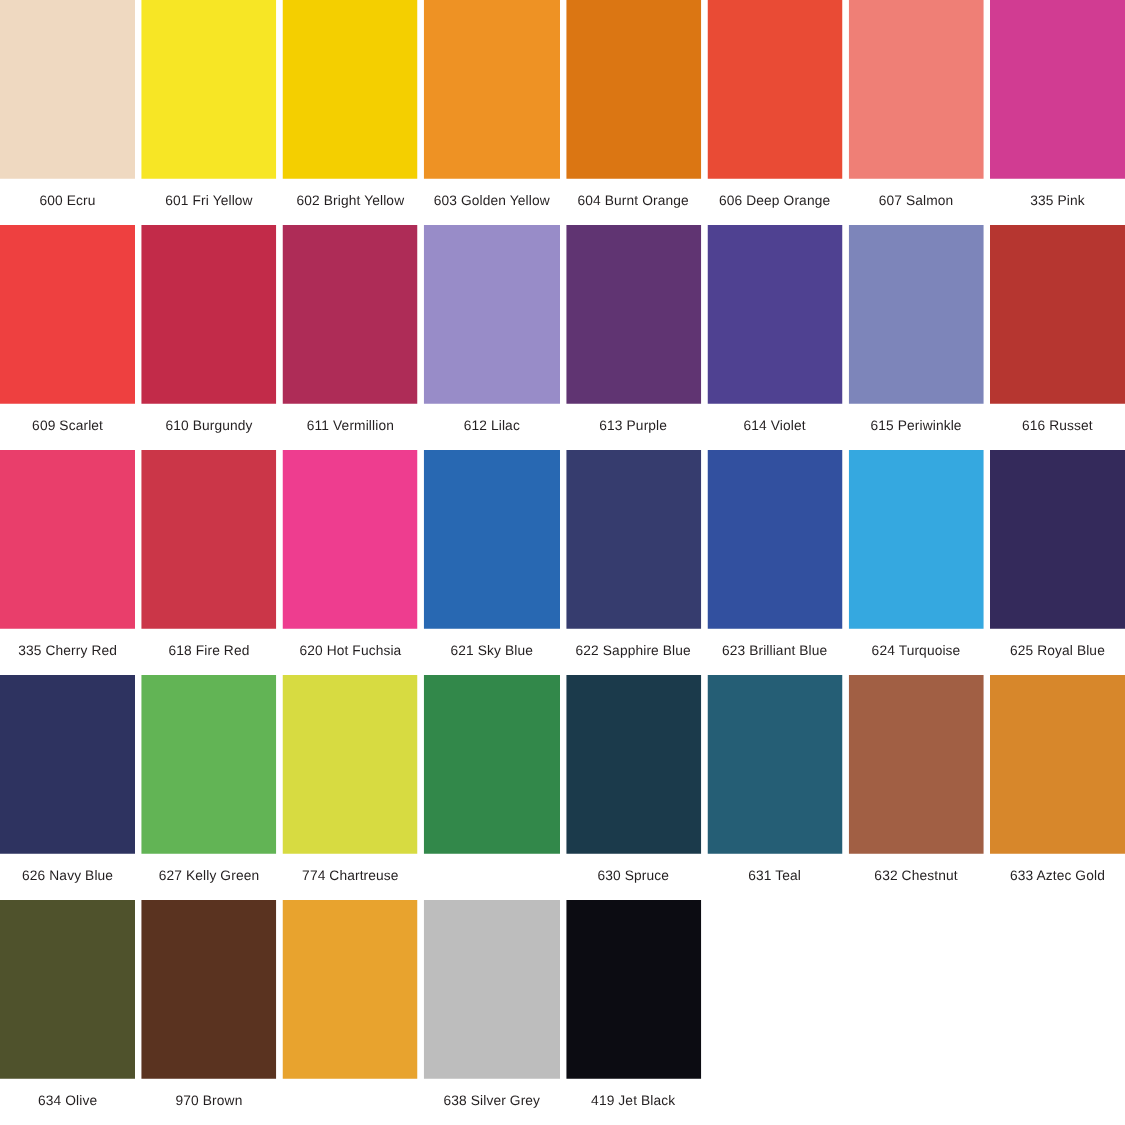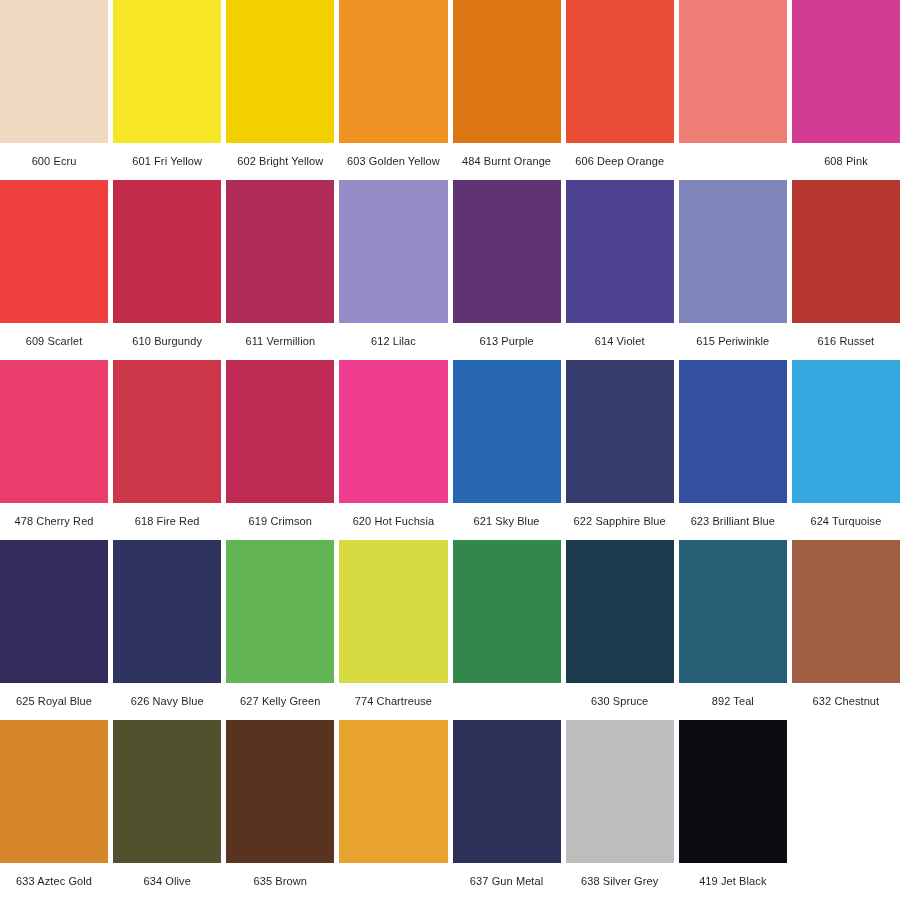--- a/index.html
+++ b/index.html
@@ -72,32 +72,33 @@
     <div class="swatch-cell row-1">
       <div class="swatch-chip" style="background-color: rgb(244, 207, 0);"></div>
       <div class="swatch-label">602 Bright Yellow</div>
     </div>
     <div class="swatch-cell row-1">
       <div class="swatch-chip" style="background-color: rgb(238, 146, 36);"></div>
       <div class="swatch-label">603 Golden Yellow</div>
     </div>
     <div class="swatch-cell row-1">
       <div class="swatch-chip" style="background-color: rgb(219, 118, 19);"></div>
-      <div class="swatch-label">484 Burnt Orange</div>
+      <div class="swatch-label">604 Burnt Orange</div>
     </div>
     <div class="swatch-cell row-1">
       <div class="swatch-chip" style="background-color: rgb(233, 75, 53);"></div>
       <div class="swatch-label">606 Deep Orange</div>
     </div>
     <div class="swatch-cell row-1">
       <div class="swatch-chip" style="background-color: rgb(239, 127, 118);"></div>
+      <div class="swatch-label">607 Salmon</div>
     </div>
     <div class="swatch-cell row-2">
       <div class="swatch-chip" style="background-color: rgb(209, 60, 146);"></div>
-      <div class="swatch-label">608 Pink</div>
+      <div class="swatch-label">335 Pink</div>
     </div>
     <div class="swatch-cell row-2">
       <div class="swatch-chip" style="background-color: rgb(238, 64, 64);"></div>
       <div class="swatch-label">609 Scarlet</div>
     </div>
     <div class="swatch-cell row-2">
       <div class="swatch-chip" style="background-color: rgb(194, 43, 73);"></div>
       <div class="swatch-label">610 Burgundy</div>
     </div>
     <div class="swatch-cell row-2">
@@ -119,31 +120,27 @@
     <div class="swatch-cell row-2">
       <div class="swatch-chip" style="background-color: rgb(125, 133, 186);"></div>
       <div class="swatch-label">615 Periwinkle</div>
     </div>
     <div class="swatch-cell row-3">
       <div class="swatch-chip" style="background-color: rgb(182, 54, 48);"></div>
       <div class="swatch-label">616 Russet</div>
     </div>
     <div class="swatch-cell row-3">
       <div class="swatch-chip" style="background-color: rgb(233, 62, 107);"></div>
-      <div class="swatch-label">478 Cherry Red</div>
+      <div class="swatch-label">335 Cherry Red</div>
     </div>
     <div class="swatch-cell row-3">
       <div class="swatch-chip" style="background-color: rgb(203, 54, 72);"></div>
       <div class="swatch-label">618 Fire Red</div>
     </div>
     <div class="swatch-cell row-3">
-      <div class="swatch-chip" style="background-color: rgb(190, 44, 85);"></div>
-      <div class="swatch-label">619 Crimson</div>
-    </div>
-    <div class="swatch-cell row-3">
       <div class="swatch-chip" style="background-color: rgb(238, 61, 143);"></div>
       <div class="swatch-label">620 Hot Fuchsia</div>
     </div>
     <div class="swatch-cell row-3">
       <div class="swatch-chip" style="background-color: rgb(40, 104, 178);"></div>
       <div class="swatch-label">621 Sky Blue</div>
     </div>
     <div class="swatch-cell row-3">
       <div class="swatch-chip" style="background-color: rgb(54, 60, 110);"></div>
       <div class="swatch-label">622 Sapphire Blue</div>
@@ -174,44 +171,40 @@
     </div>
     <div class="swatch-cell row-4">
       <div class="swatch-chip" style="background-color: rgb(50, 136, 74);"></div>
     </div>
     <div class="swatch-cell row-4">
       <div class="swatch-chip" style="background-color: rgb(27, 58, 75);"></div>
       <div class="swatch-label">630 Spruce</div>
     </div>
     <div class="swatch-cell row-4">
       <div class="swatch-chip" style="background-color: rgb(37, 94, 117);"></div>
-      <div class="swatch-label">892 Teal</div>
+      <div class="swatch-label">631 Teal</div>
     </div>
     <div class="swatch-cell row-5">
       <div class="swatch-chip" style="background-color: rgb(161, 95, 68);"></div>
       <div class="swatch-label">632 Chestnut</div>
     </div>
     <div class="swatch-cell row-5">
       <div class="swatch-chip" style="background-color: rgb(215, 135, 43);"></div>
       <div class="swatch-label">633 Aztec Gold</div>
     </div>
     <div class="swatch-cell row-5">
       <div class="swatch-chip" style="background-color: rgb(79, 82, 44);"></div>
       <div class="swatch-label">634 Olive</div>
     </div>
     <div class="swatch-cell row-5">
       <div class="swatch-chip" style="background-color: rgb(90, 51, 32);"></div>
-      <div class="swatch-label">635 Brown</div>
+      <div class="swatch-label">970 Brown</div>
     </div>
     <div class="swatch-cell row-5">
       <div class="swatch-chip" style="background-color: rgb(232, 163, 46);"></div>
-    </div>
-    <div class="swatch-cell row-5">
-      <div class="swatch-chip" style="background-color: rgb(47, 48, 89);"></div>
-      <div class="swatch-label">637 Gun Metal</div>
     </div>
     <div class="swatch-cell row-5">
       <div class="swatch-chip" style="background-color: rgb(189, 189, 189);"></div>
       <div class="swatch-label">638 Silver Grey</div>
     </div>
     <div class="swatch-cell row-5">
       <div class="swatch-chip" style="background-color: rgb(12, 12, 18);"></div>
       <div class="swatch-label">419 Jet Black</div>
     </div>
   </div>

